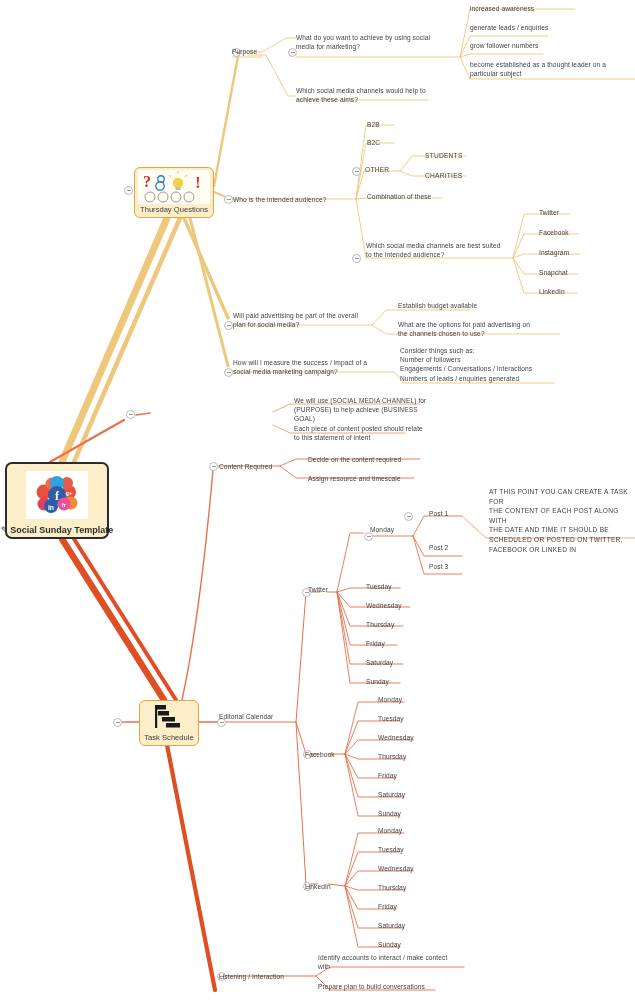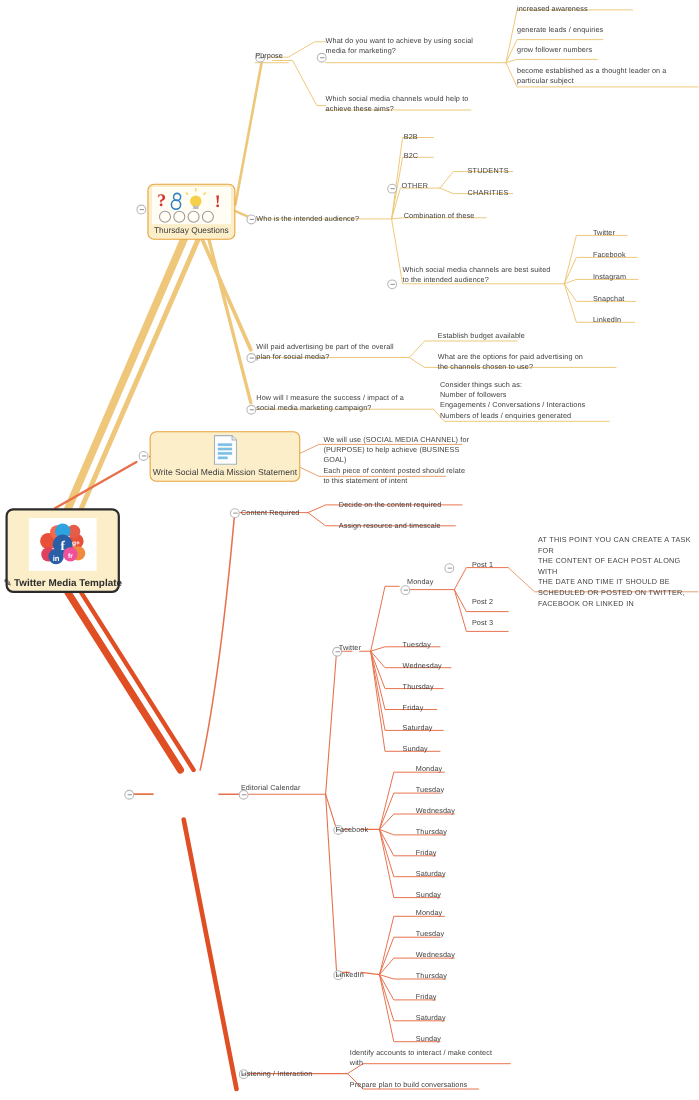--- a/index.html
+++ b/index.html
@@ -198,21 +198,21 @@
         <circle cx="31" cy="24" r="9" fill="#2a5fa8"></circle>
         <circle cx="25" cy="35" r="7" fill="#2a5fa8"></circle>
         <circle cx="38" cy="33" r="6.5" fill="#f0509b"></circle>
         <text x="31" y="29" font-size="12" font-family="Liberation Serif, serif" fill="#fff" text-anchor="middle" font-weight="bold">f</text>
         <text x="25" y="39" font-size="7" font-family="Liberation Sans, sans-serif" fill="#fff" text-anchor="middle" font-weight="bold">in</text>
         <text x="38" y="36" font-size="6" font-family="Liberation Sans, sans-serif" fill="#fff" text-anchor="middle" font-weight="bold">fr</text>
         <text x="43" y="24" font-size="6" font-family="Liberation Sans, sans-serif" fill="#fff" text-anchor="middle" font-weight="bold">g+</text>
       </svg>
     </div>
     <div class="caption">
-      <span class="pencil">✎</span><span>Twitter Media Template</span>
+      <span class="pencil">✎</span><span>Social Sunday Template</span>
     </div>
   </div>
 
   <div class="boxnode" id="node-planning">
     <div class="art">
       <svg width="72" height="34" viewBox="0 0 72 34">
         <rect x="0" y="0" width="72" height="34" fill="#fffdf4"></rect>
         <text x="9" y="17" font-size="16" fill="#d62d2d" font-weight="bold" font-family="Liberation Serif, serif" text-anchor="middle">?</text>
         <circle cx="23" cy="9" r="3.2" fill="none" stroke="#2f82c8" stroke-width="1.4"></circle>
         <circle cx="22" cy="16" r="4.2" fill="none" stroke="#2f82c8" stroke-width="1.4"></circle>
@@ -228,36 +228,35 @@
           <circle cx="12" cy="27" r="5"></circle>
             <circle cx="25" cy="27" r="5"></circle>
           <circle cx="38" cy="27" r="5"></circle>
             <circle cx="51" cy="27" r="5"></circle>
         </g>
       </svg>
     </div>
     <div class="caption">Thursday Questions</div>
   </div>
 
-  <div class="boxnode" id="node-mission">
+
+  <div class="boxnode" id="node-task">
     <div class="art">
-      <svg width="30" height="30" viewBox="0 0 30 30">
-        <path d="M5 2 H21 L25 6 V28 H5 Z" fill="#fdfdfd" stroke="#a8b4bd" stroke-width="1"></path>
-        <path d="M21 2 L21 6 L25 6" fill="#e3ecf3" stroke="#a8b4bd" stroke-width="1"></path>
-        <g fill="#7cc0e8">
-          <rect x="8" y="9" width="13" height="2.4"></rect>
-          <rect x="8" y="13" width="13" height="2.4"></rect>
-          <rect x="8" y="17" width="13" height="2.4"></rect>
-          <rect x="8" y="21" width="9" height="2.4"></rect>
+      <svg width="34" height="28" viewBox="0 0 34 28">
+        <g fill="#1a1a1a">
+          <rect x="3" y="2" width="11" height="4.5"></rect>
+          <rect x="6" y="8" width="11" height="4.5"></rect>
+          <rect x="10" y="14" width="13" height="4.5"></rect>
+          <rect x="14" y="20" width="14" height="4.5"></rect>
+          <rect x="3" y="2" width="2.2" height="23"></rect>
         </g>
       </svg>
     </div>
-    <div class="caption">Write Social Media Mission Statement</div>
+    <div class="caption">Task Schedule</div>
   </div>
-
 
   <div class="handle" style="left:124px;top:186px"></div>
   <div class="handle" style="left:232px;top:48px"></div>
   <div class="handle" style="left:288px;top:48px"></div>
   <div class="handle" style="left:224px;top:195px"></div>
   <div class="handle" style="left:352px;top:167px"></div>
   <div class="handle" style="left:352px;top:254px"></div>
   <div class="handle" style="left:224px;top:321px"></div>
   <div class="handle" style="left:224px;top:368px"></div>
   <div class="handle" style="left:126px;top:410px"></div>

